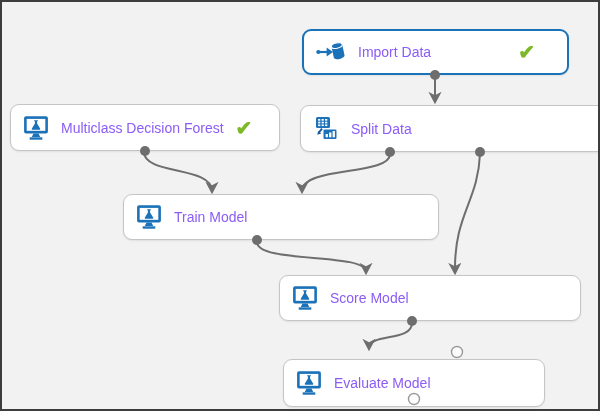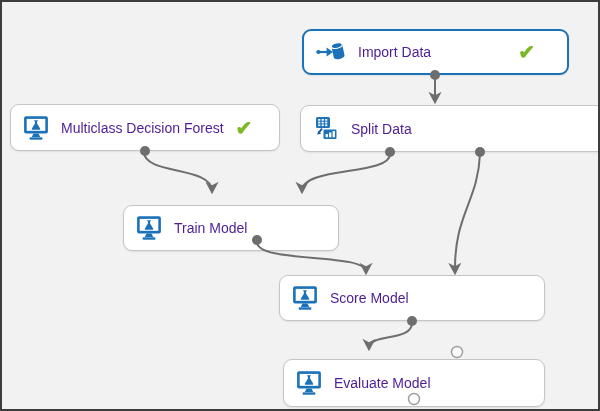--- a/index.html
+++ b/index.html
@@ -7,32 +7,32 @@
     position:relative;width:600px;height:411px;box-sizing:border-box;
     background:#f2f2f2;border:2px solid #3d3d3d;overflow:hidden;
     font-family:"Liberation Sans",sans-serif;
   }
   .node{
     position:absolute;display:flex;align-items:center;box-sizing:border-box;
     background:#ffffff;border:1px solid #c5c5c5;border-radius:9px;
     padding:0 12px;gap:12px;box-shadow:0 1px 2px rgba(0,0,0,0.08);
   }
   .node.selected{border:2px solid #1a73b8;}
-  .node .label{font-size:14px;color:#4c1d95;white-space:nowrap;}
+  .node .label{font-size:14px;color:#8b5cf6;white-space:nowrap;}
   .node .icon{display:flex;align-items:center;flex:0 0 auto;}
   .check{
     margin-left:auto;margin-right:20px;color:#7cb828;
     font-size:20px;font-weight:bold;line-height:1;
   }
   
   #node-import-data{left:300px;top:27px;width:267px;height:46px;}
   #node-multiclass{left:8px;top:102px;width:270px;height:47px;}
   #node-split-data{left:298px;top:103px;width:308px;height:47px;}
-  #node-train-model{left:121px;top:203px;width:216px;height:46px;}
-  #node-score-model{left:277px;top:273px;width:266px;height:46px;}
+  #node-train-model{left:121px;top:192px;width:316px;height:46px;}
+  #node-score-model{left:277px;top:273px;width:302px;height:46px;}
   #node-evaluate-model{left:281px;top:349px;width:262px;height:48px;margin-top:8px;}
   .wires{position:absolute;left:0;top:0;pointer-events:none;z-index:5;}
   .wires .wire{pointer-events:stroke;}
 </style>
 </head>
 <body>
 
 <div class="canvas">
 
   <div class="node selected" id="node-import-data">

